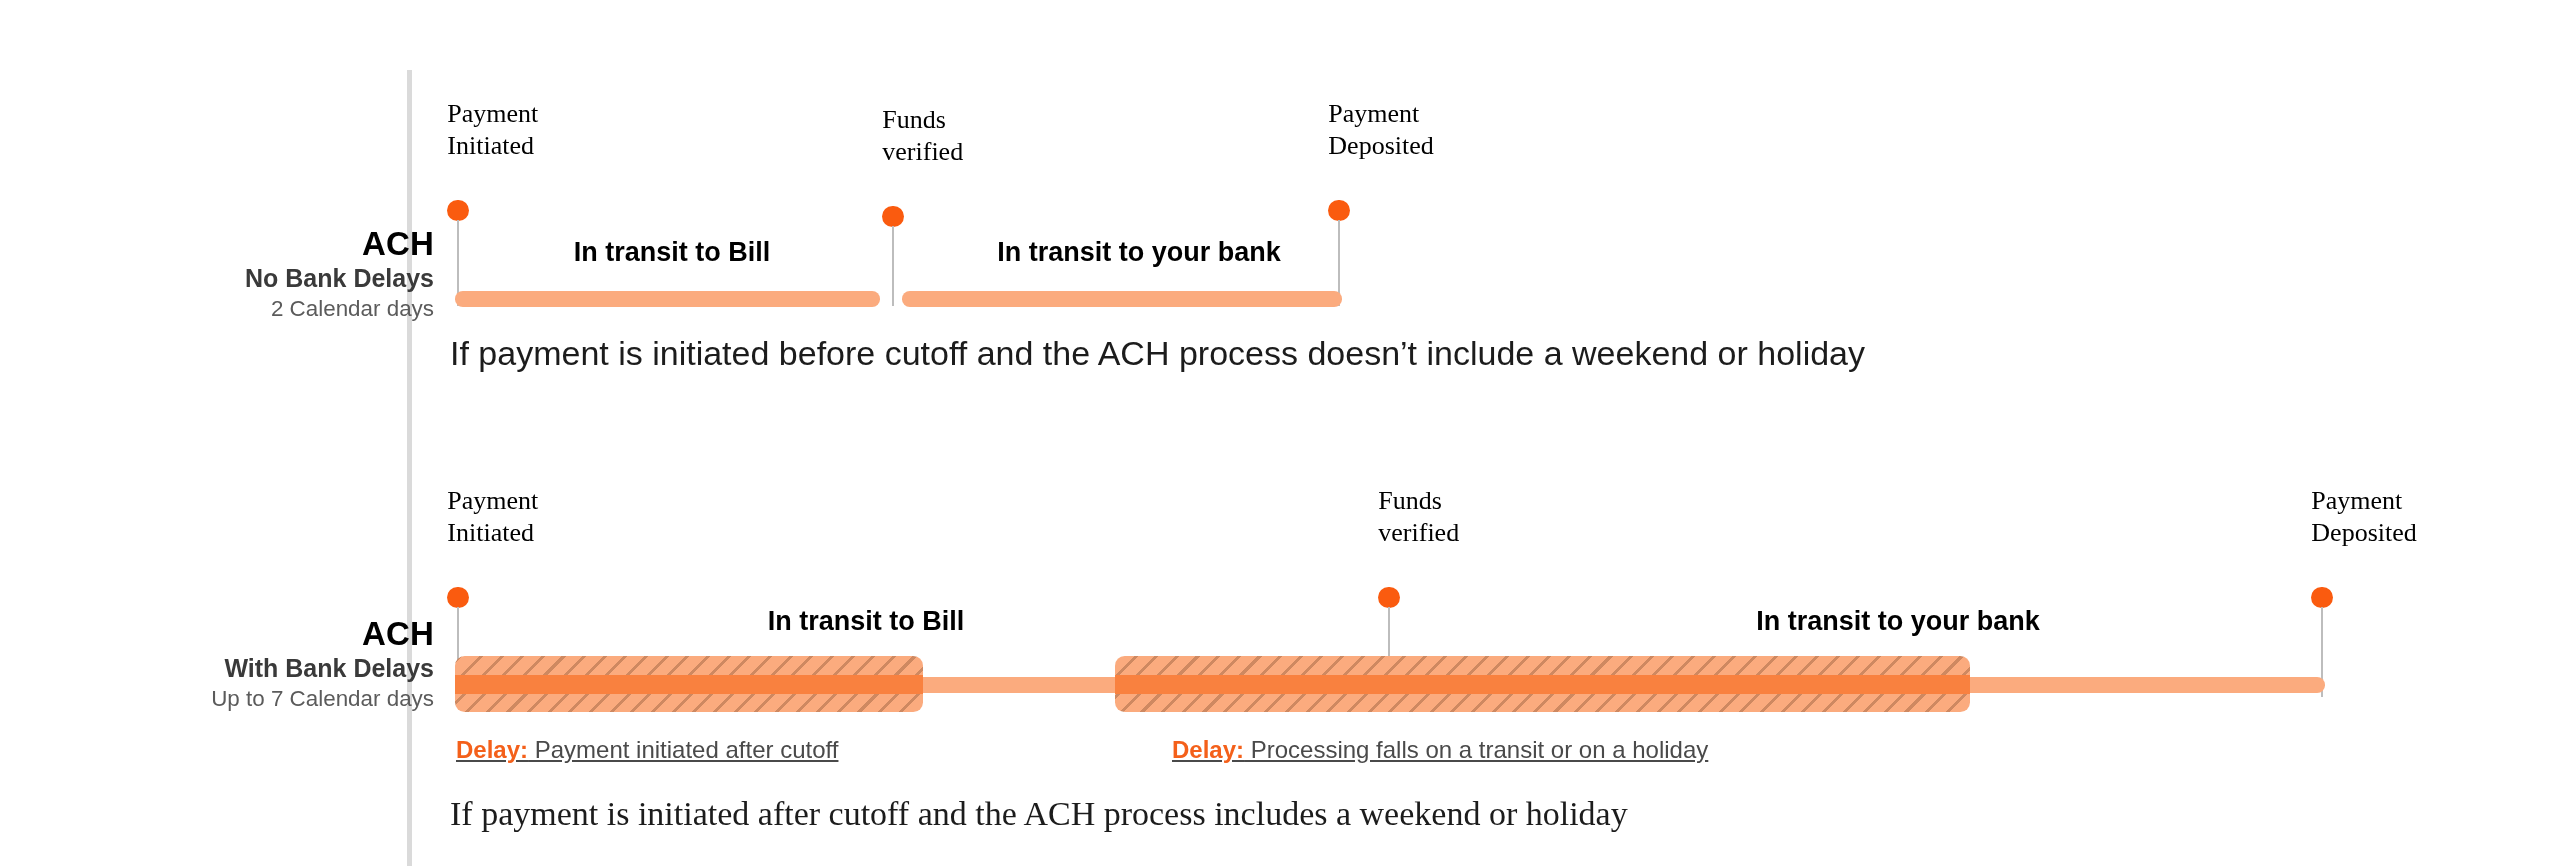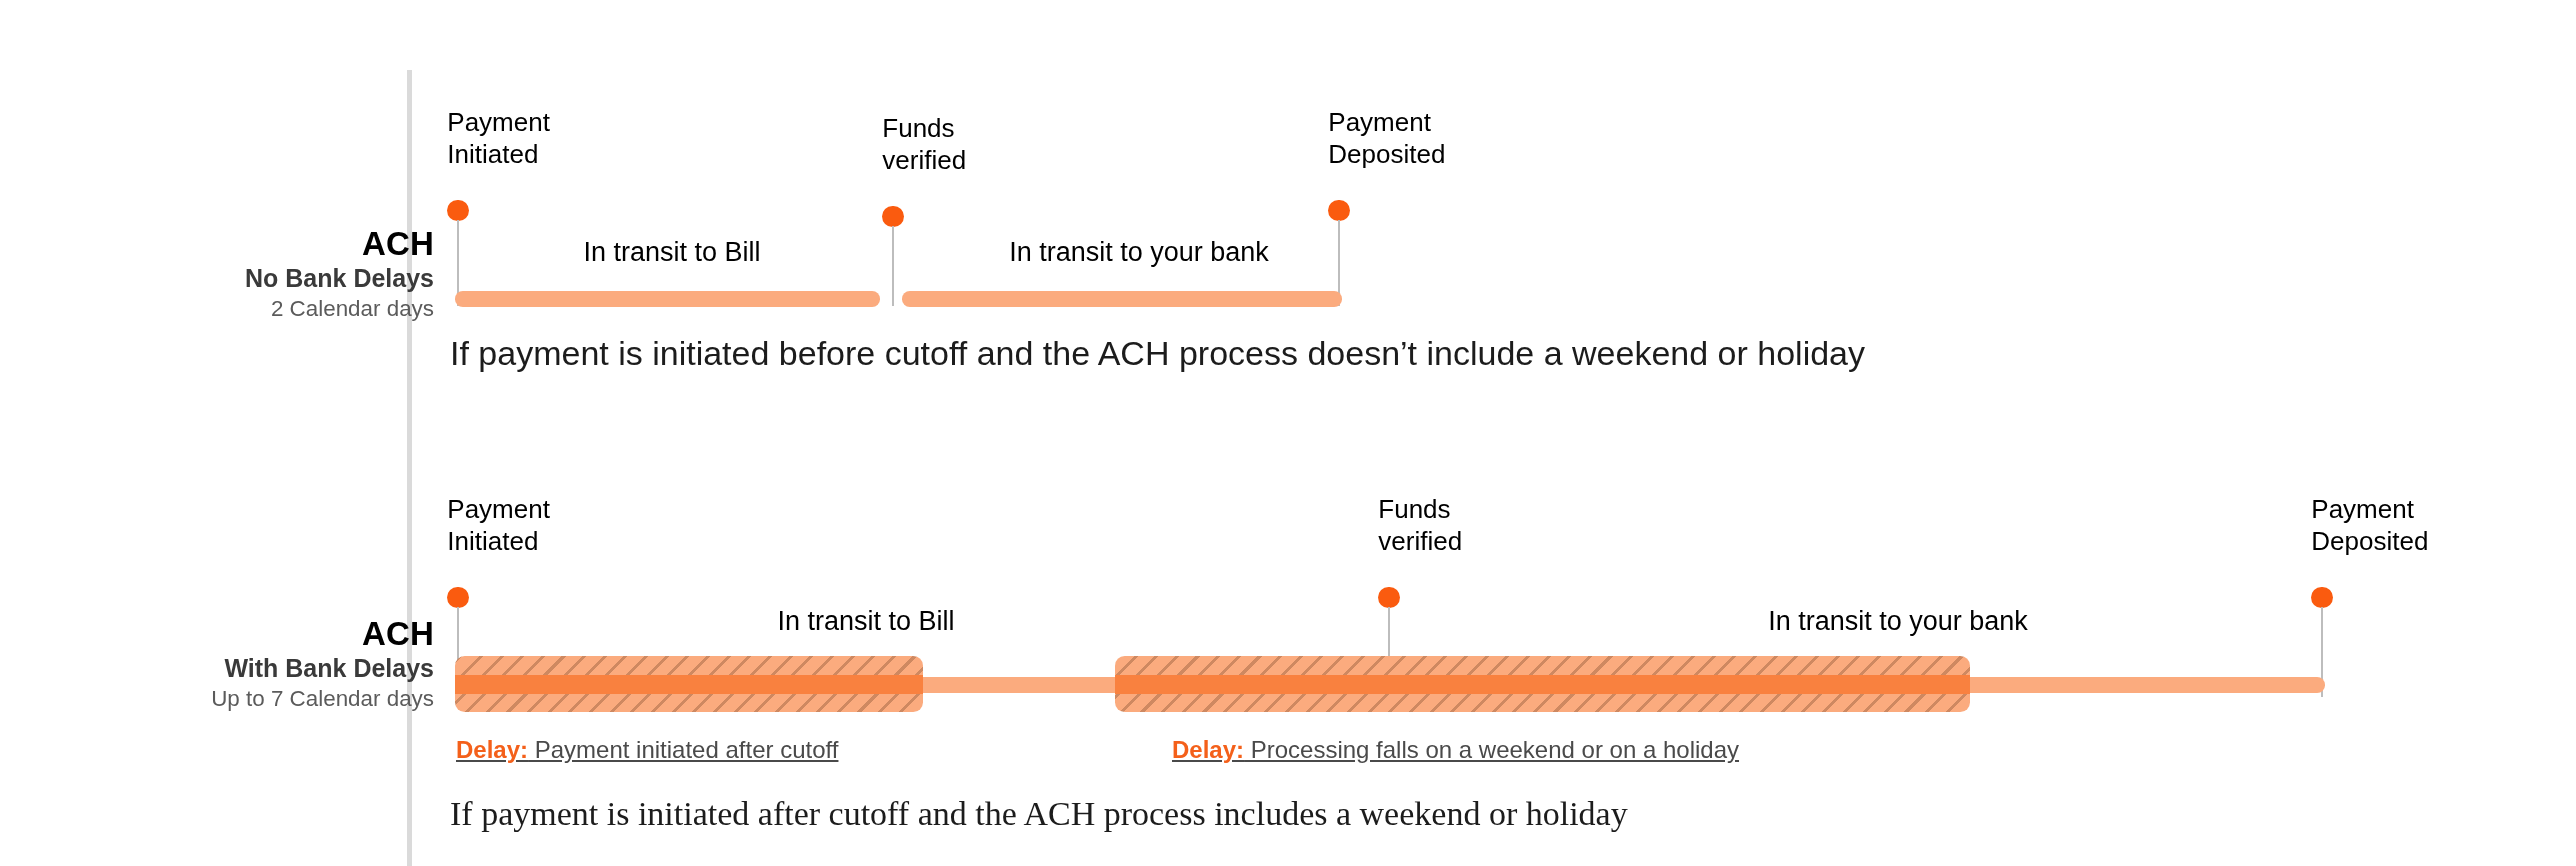--- a/index.html
+++ b/index.html
@@ -55,25 +55,26 @@
     font-weight: normal;
     color: #5b5b5b;
     line-height: 29px;
   }
 
   
   .node { position: absolute; }
   .node .node-label {
     position: absolute;
     left: -10.7px;
-    bottom: 30px;
+    bottom: 38px;
     font-size: 26px;
     line-height: 32px;
     color: #000000;
     white-space: pre;
+    font-family: Liberation Serif, serif;
   }
   .node .dot {
     position: absolute;
     left: -10.7px;
     top: 0;
     width: 21.4px;
     height: 21.4px;
     border-radius: 50%;
     background: #fa5b0f;
   }
@@ -82,21 +83,21 @@
     left: -1px;
     top: 19.5px;
     width: 1.9px;
     background: #bdbdbd;
   }
 
   
   .seg-title {
     position: absolute;
     font-size: 27px;
-    font-weight: normal;
+    font-weight: bold;
     color: #000000;
     text-align: center;
     white-space: nowrap;
   }
 
   
   .bar {
     position: absolute;
     height: 15.6px;
     border-radius: 7.8px;
@@ -228,19 +229,19 @@
     <div class="core"></div>
   </div>
   <div class="delay-block" style="left:1115px; top:656px; width:855px;">
     <div class="core"></div>
   </div>
 
   <div class="delay-note" style="left:456px; top:735px;">
     <span class="delay-word">Delay:</span><span> Payment initiated after cutoff</span>
   </div>
   <div class="delay-note" style="left:1172px; top:735px;">
-    <span class="delay-word">Delay:</span><span> Processing falls on a weekend or on a holiday</span>
+    <span class="delay-word">Delay:</span><span> Processing falls on a transit or on a holiday</span>
   </div>
 
   <div class="caption" style="left:450px; top:796px;font-family:Liberation Serif, serif;">If payment is initiated after cutoff and the ACH process includes a weekend or holiday</div>
 
 </div>
 
 
 </body></html>

